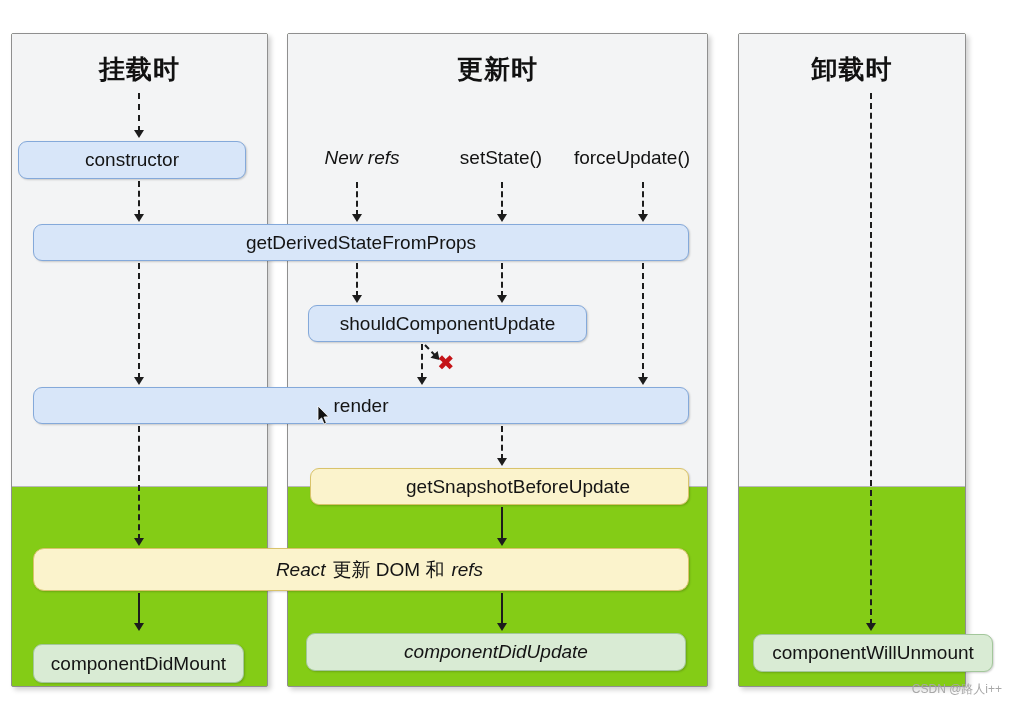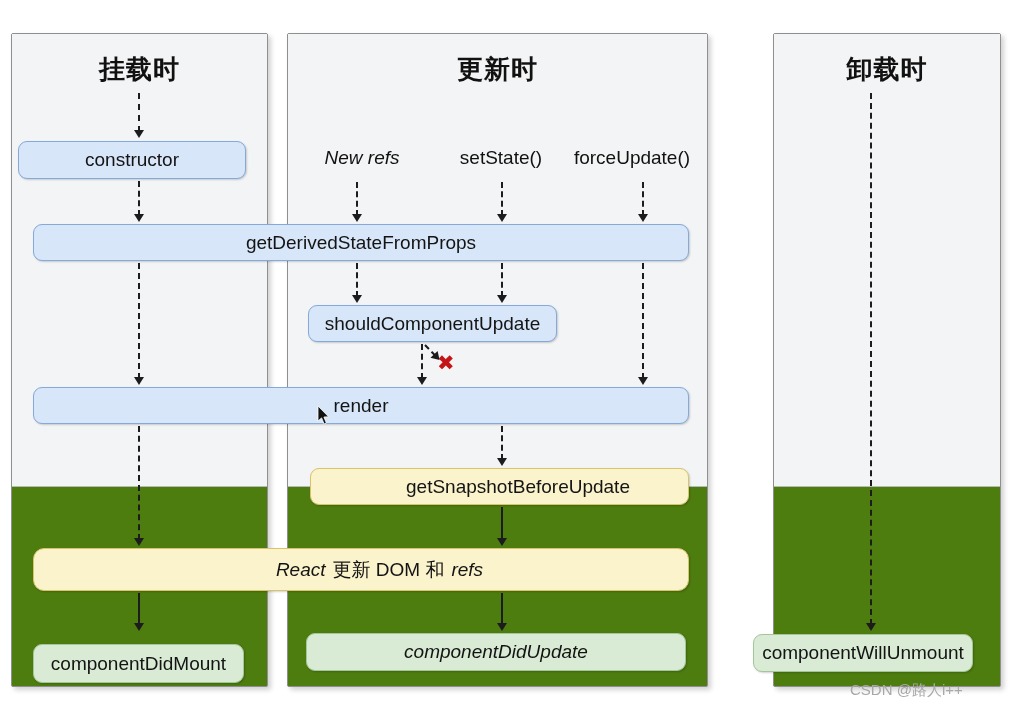--- a/index.html
+++ b/index.html
@@ -3,21 +3,21 @@
 <meta charset="utf-8">
 <style>
   html,body{margin:0;padding:0;background:#ffffff;}
   #canvas{
     position:relative;width:1020px;height:707px;overflow:hidden;
     font-family:"Liberation Sans","DejaVu Sans",sans-serif;
     background:#ffffff;color:#151515;
   }
   
   .panel{
-    position:absolute;top:33px;height:654px;background:#4d7c0f;
+    position:absolute;top:33px;height:654px;background:#84cc16;
     border:1.6px solid #8f8f8f;border-radius:2px;
     box-shadow:3px 3px 5px rgba(0,0,0,0.18);
     box-sizing:border-box;
   }
   .phase-top{
     position:absolute;left:0;right:0;top:0;height:452px;
     background:#f3f4f5;border-bottom:1px solid #b9b9b9;
   }
   .panel-title{
     position:absolute;left:0;right:0;top:18px;text-align:center;
@@ -48,39 +48,39 @@
     position:absolute;bottom:0;left:1px;width:0;height:0;
     border-left:5px solid transparent;border-right:5px solid transparent;
     border-top:8px solid #1c1c1c;
   }
   .diag{transform-origin:top center;transform:rotate(-44deg);}
   .false-x{
     position:absolute;z-index:6;font-size:21px;font-weight:bold;color:#c41418;
     line-height:1;
   }
   .watermark{
-    position:absolute;z-index:8;font-size:15px;color:#a8a8a8;
-    white-space:nowrap;
+    position:absolute;z-index:8;font-size:12px;color:#a8a8a8;
+    text-align:right;white-space:nowrap;
   }
   .cursor{position:absolute;z-index:9;}
 </style>
 </head>
 <body>
 
 <div id="canvas">
 
   <div class="panel" style="left:11px;width:257px;">
     <div class="phase-top"></div>
     <div class="panel-title">挂载时</div>
   </div>
   <div class="panel" style="left:287px;width:421px;">
     <div class="phase-top"></div>
     <div class="panel-title">更新时</div>
   </div>
-  <div class="panel" style="left:773px;width:228px;">
+  <div class="panel" style="left:738px;width:228px;">
     <div class="phase-top"></div>
     <div class="panel-title">卸载时</div>
   </div>
 
   <div class="trigger it" style="left:362px;top:147px;">New refs</div>
   <div class="trigger" style="left:501px;top:147px;">setState()</div>
   <div class="trigger" style="left:632px;top:147px;">forceUpdate()</div>
 
   <div class="varrow" style="left:139px;top:93px;height:45px;">
       <div class="shaft"></div>
@@ -154,37 +154,37 @@
     </div>
   <div class="varrow solid" style="left:502px;top:593px;height:38px;">
       <div class="shaft"></div>
       <div class="head"></div>
     </div>
 
   <div class="node blue" style="left:18px;top:141px;width:228px;height:38px;">constructor</div>
 
   <div class="node blue" style="left:33px;top:224px;width:656px;height:37px;">getDerivedStateFromProps</div>
 
-  <div class="node blue" style="left:308px;top:305px;width:249px;height:37px;">shouldComponentUpdate</div>
+  <div class="node blue" style="left:308px;top:305px;width:279px;height:37px;">shouldComponentUpdate</div>
 
   <div class="node blue" style="left:33px;top:387px;width:656px;height:37px;">render</div>
 
   <div class="node yellow" style="left:310px;top:468px;width:379px;height:37px;">getSnapshotBeforeUpdate</div>
 
   <div class="node yellow" style="left:33px;top:548px;width:656px;height:43px;border-radius:11px;">
     <span class="it">React</span>
     <span class="mid">更新 DOM 和</span>
     <span class="it">refs</span>
   </div>
 
   <div class="node green" style="left:33px;top:644px;width:211px;height:39px;">componentDidMount</div>
 
   <div class="node green" style="left:306px;top:633px;width:380px;height:38px;font-style:italic;">componentDidUpdate</div>
 
-  <div class="node green" style="left:753px;top:634px;width:220px;height:38px;">componentWillUnmount</div>
+  <div class="node green" style="left:753px;top:634px;width:240px;height:38px;">componentWillUnmount</div>
 
   <svg class="cursor" style="left:317px;top:406px;" width="14" height="20" viewBox="0 0 14 20">
     <polygon points="1,0 1,15 4.6,11.9 7.1,18 9.4,17 6.9,11 11.6,10.8" fill="#111111" stroke="#ffffff" stroke-width="0.8"></polygon>
   </svg>
 
   <div class="watermark" style="left:850px;top:681px;width:152px;">CSDN @路人i++</div>
 
 </div>
 
 </body></html>

